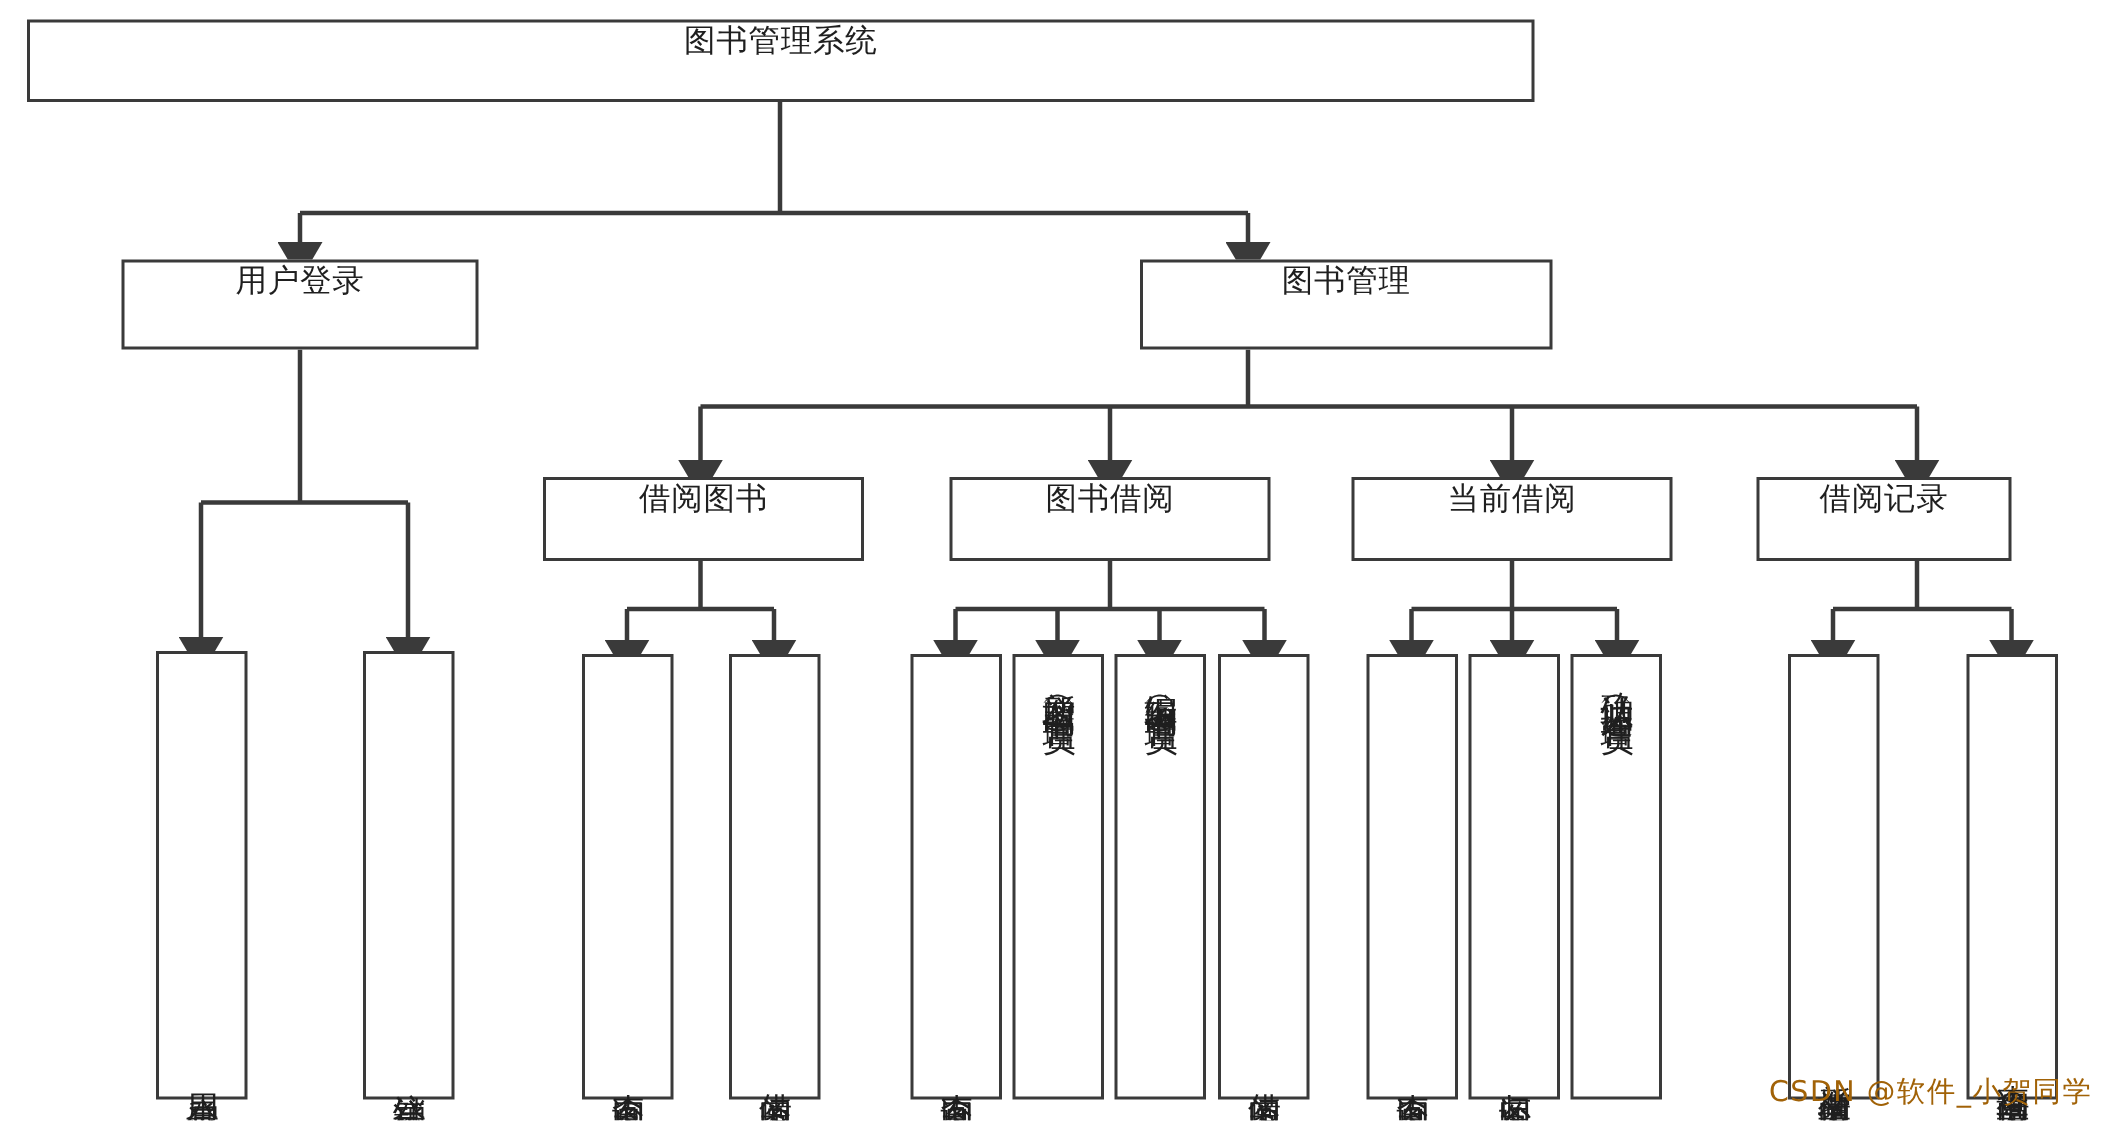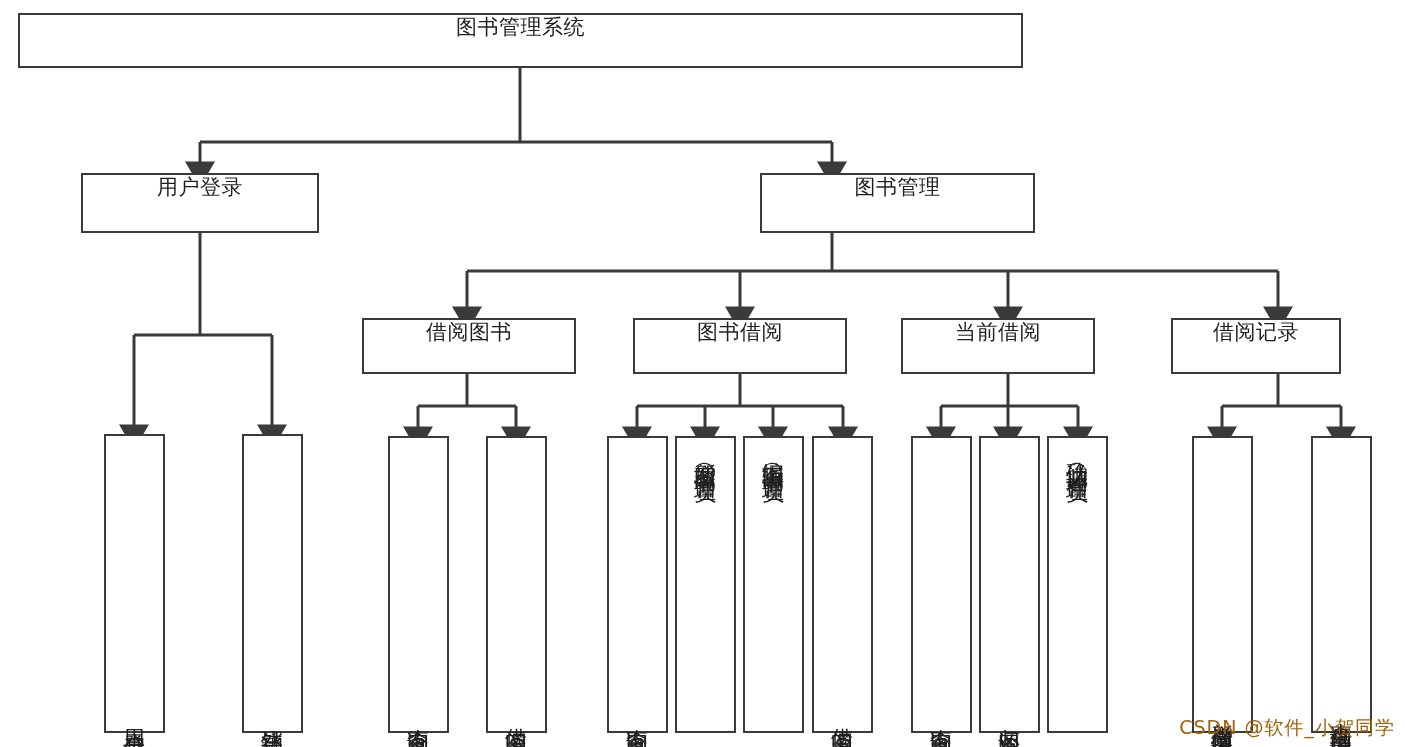--- a/index.html
+++ b/index.html
@@ -132,21 +132,21 @@
   <div class="node" style="left:712px; top:173px; width:275px; height:60px;margin-left:48px;">
     <span class="lbl">图书管理</span>
   </div>
 
   <div class="node" style="left:362px; top:318px; width:214px; height:56px;">
     <span class="lbl">借阅图书</span>
   </div>
   <div class="node" style="left:633px; top:318px; width:214px; height:56px;">
     <span class="lbl">图书借阅</span>
   </div>
-  <div class="node" style="left:901px; top:318px; width:194px; height:56px;">
+  <div class="node" style="left:901px; top:318px; width:214px; height:56px;">
     <span class="lbl">当前借阅</span>
   </div>
   <div class="node" style="left:1171px; top:318px; width:170px; height:56px;">
     <span class="lbl">借阅记录</span>
   </div>
 
   <div class="node vert" style="left:104px; top:434px; width:61px; height:299px;">
     <span class="lbl">用户登录</span>
   </div>
   <div class="node vert" style="left:242px; top:434px; width:61px; height:299px;">

